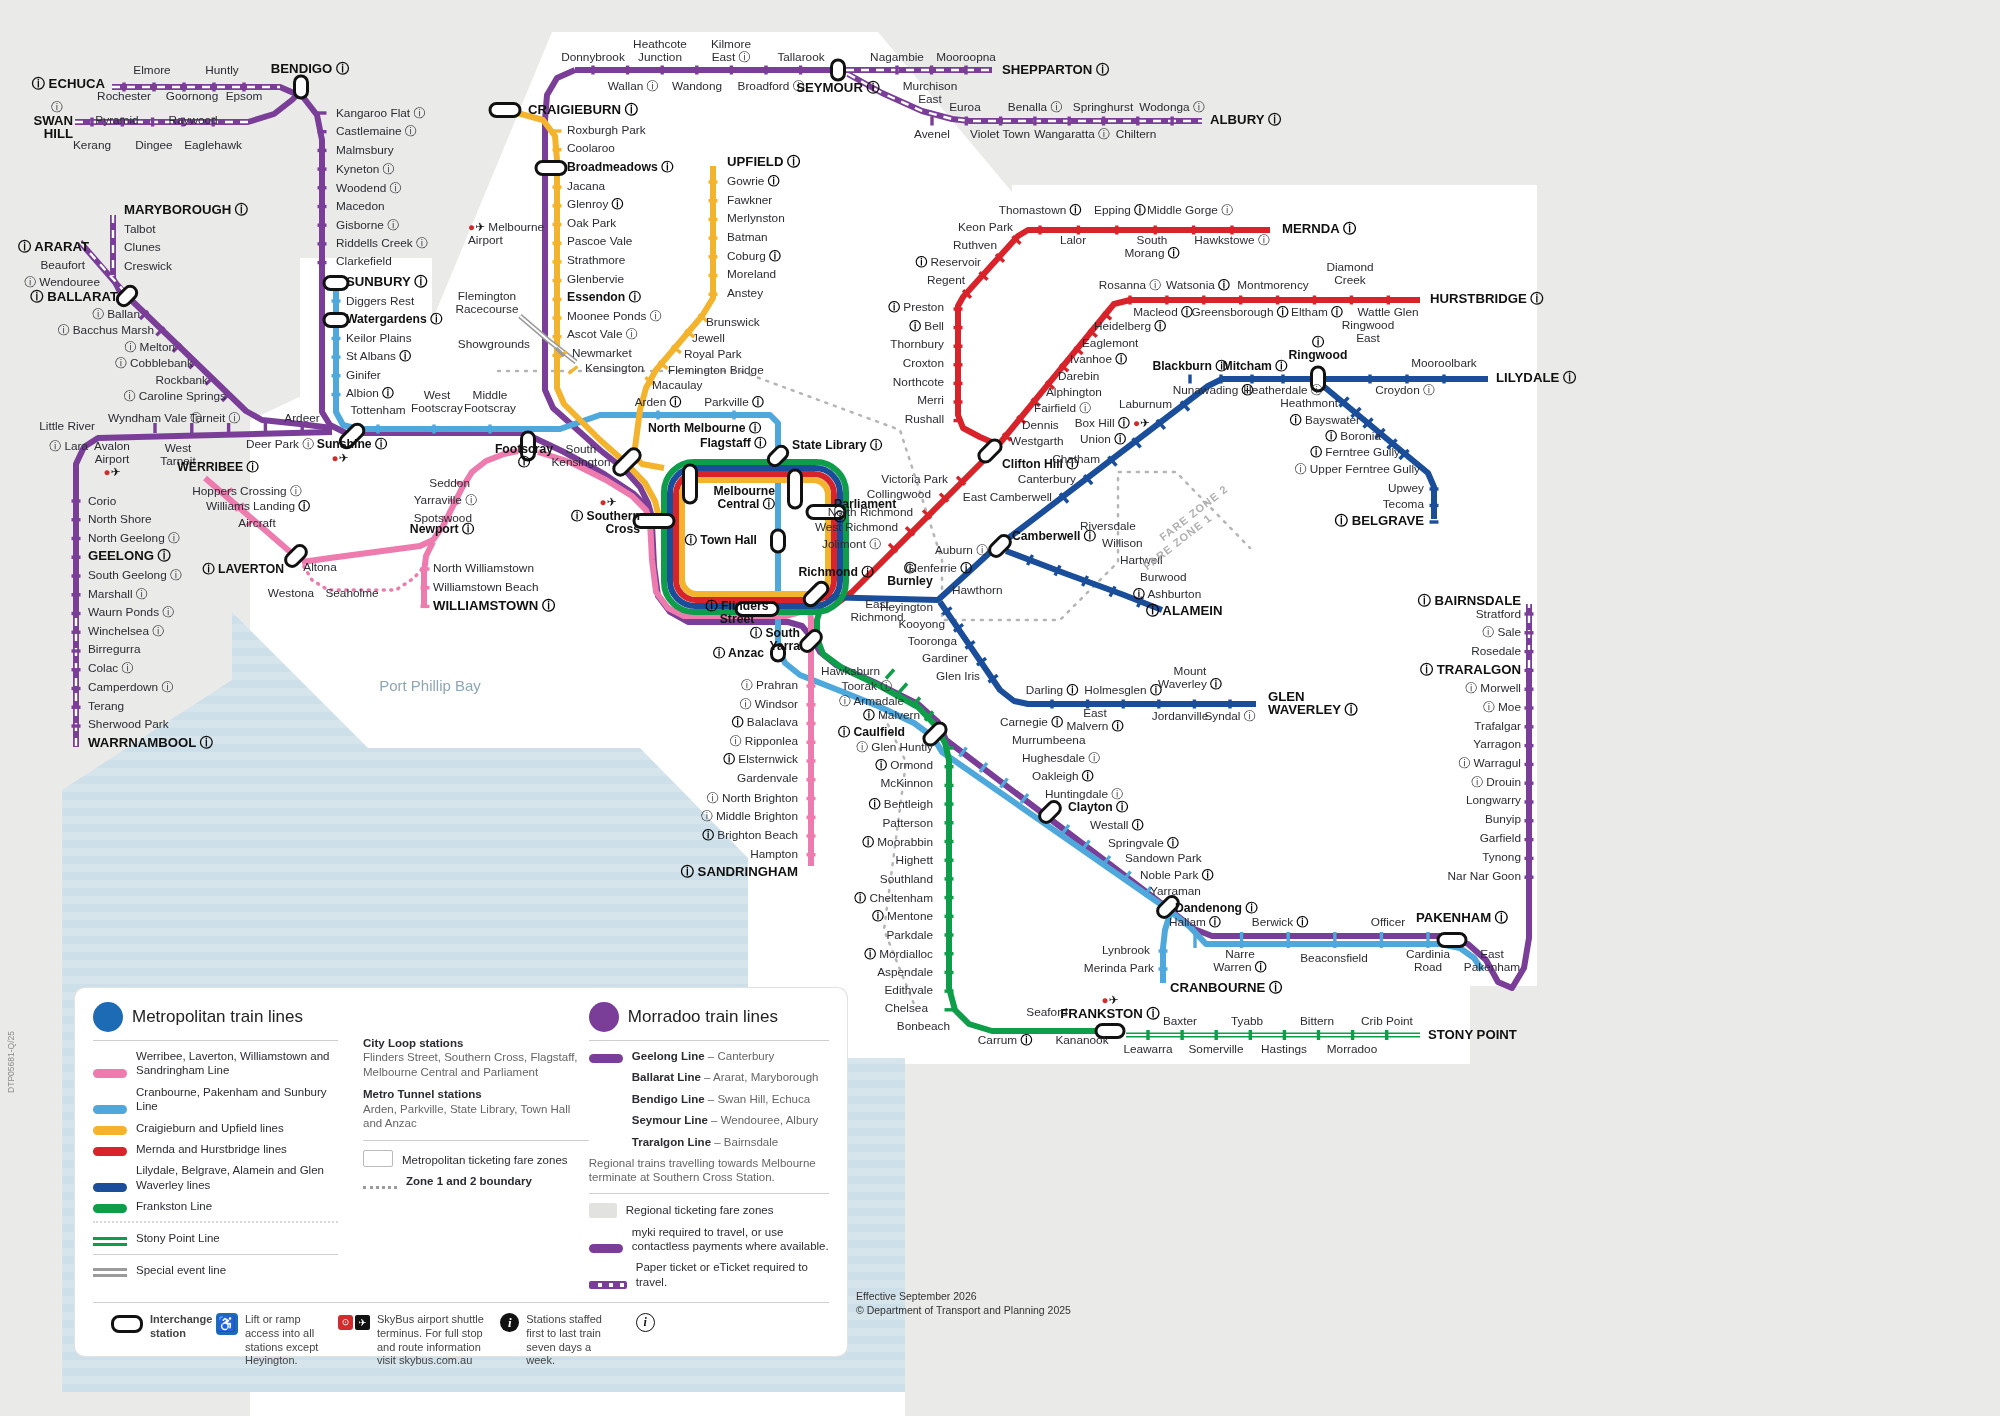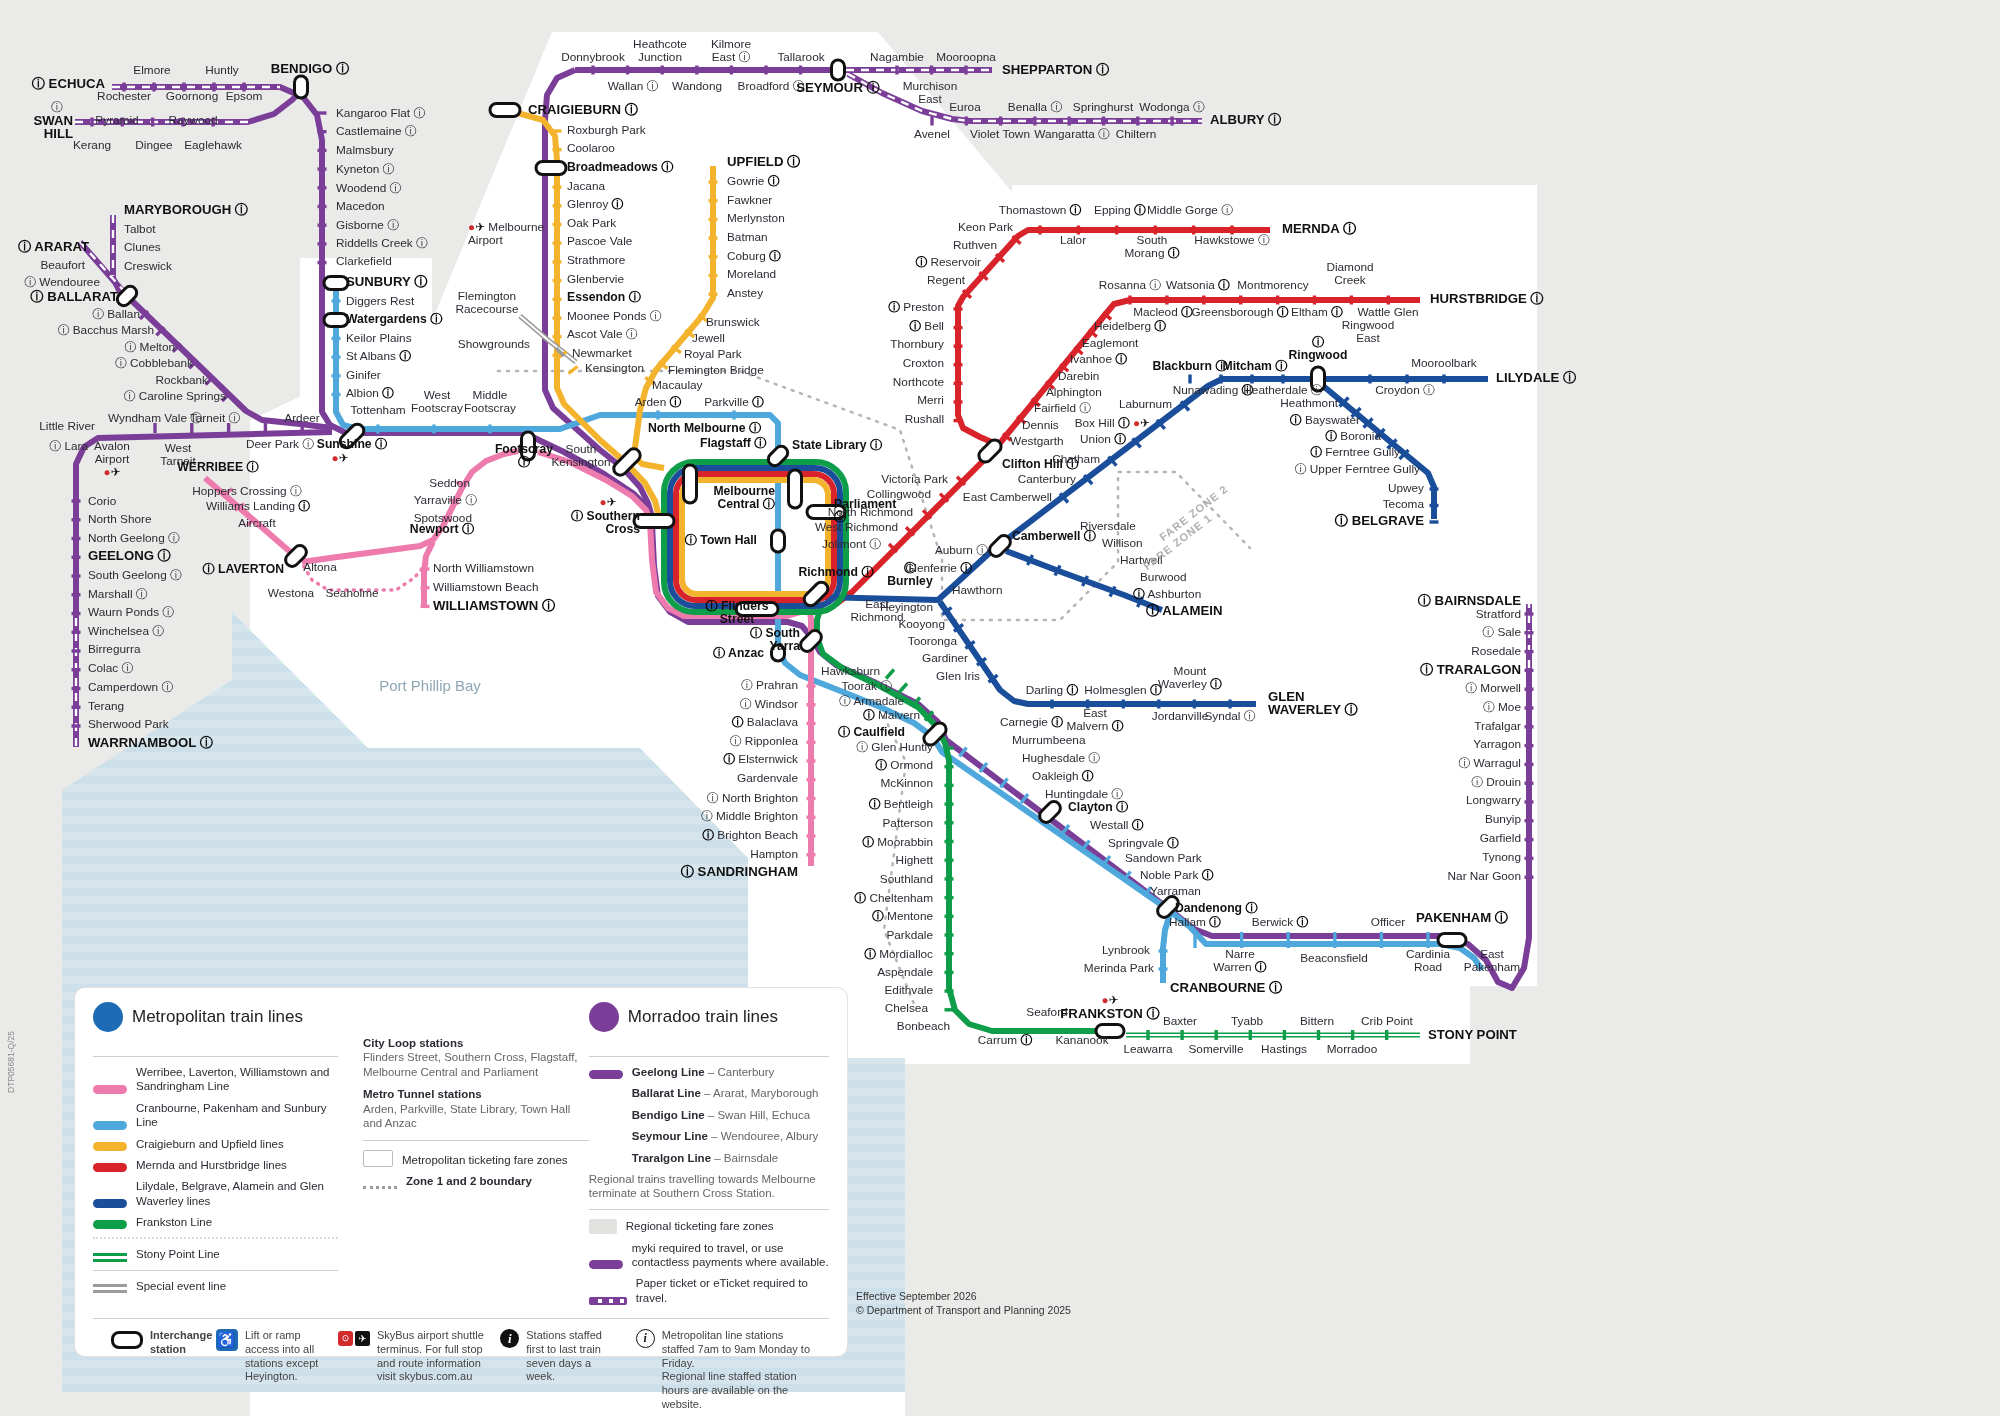--- a/index.html
+++ b/index.html
@@ -7,21 +7,21 @@
        font-family:"Liberation Sans",sans-serif;color:#2b2b33;}
   #map{position:absolute;left:0;top:0;}
   
   .legend{position:absolute;left:75px;top:988px;width:772px;height:368px;background:#fff;
           border-radius:10px;box-shadow:0 0 0 1px #e2e2e0;font-size:11.5px;line-height:1.25;}
   .lg-top{display:flex;padding:14px 18px 0 18px;}
   .lg-colA{width:255px;}
   .lg-colB{width:235px;padding-top:34px;margin-left:25px;}
   .lg-colC{width:250px;}
   .lg-head{display:flex;align-items:center;gap:9px;border-bottom:1px solid #cfcfcd;
-           padding-bottom:24px;margin-bottom:8px;}
+           padding-bottom:8px;margin-bottom:8px;}
   .lg-head .big{font-size:17px;font-weight:400;color:#222;}
   .ticon{width:30px;height:30px;border-radius:50%;display:flex;align-items:center;justify-content:center;flex:none;}
   .ticon .body{width:14px;height:11px;background:#fff;border-radius:3px;
                background-image:linear-gradient(#fff 0 2px,transparent 2px 4px,#fff 4px);position:relative;}
   .ticon .body:after{content:"";position:absolute;left:2px;top:2px;width:10px;height:4px;background:inherit;border-radius:1px;}
   .lg-item{display:flex;gap:9px;margin:0 0 7px 0;align-items:flex-end;}
   .sw{width:34px;height:9px;border-radius:4.5px;flex:none;margin-top:3px;}
   .sw.double{height:9px;border-radius:0;background:linear-gradient(#0e9d49 0 3px,#fff 3px 6px,#0e9d49 6px 9px)!important;}
   .sw.graydouble{background:linear-gradient(#9b9b9b 0 3px,#fff 3px 6px,#9b9b9b 6px 9px)!important;border-radius:0;}
   .sw.dotted{height:0;background:none!important;border-top:3px dotted #9b9b9b;border-radius:0;margin-top:6px;}
@@ -849,21 +849,20 @@
           <span class="k">✈</span>
         </span>
         <span>SkyBus airport shuttle terminus. For full stop and route information visit skybus.com.au</span>
       </div>
     <div class="lg-note" style="width:18%">
         <span class="nfull">i</span>
         <span>Stations staffed first to last train seven days a week.</span>
       </div>
     <div class="lg-note" style="width:26%">
         <span class="npeak">i</span>
-        <span><span>Metropolitan line stations staffed 7am to 9am Monday to Friday.</span><br><span>Regional line staffed station hours are available on the website.</span></span>
       </div>
   </div>
 </div>
 
 <div class="footer">
   <div>Effective September 2026</div>
   <div>© Department of Transport and Planning 2025</div>
 </div>
 
 </body></html>

